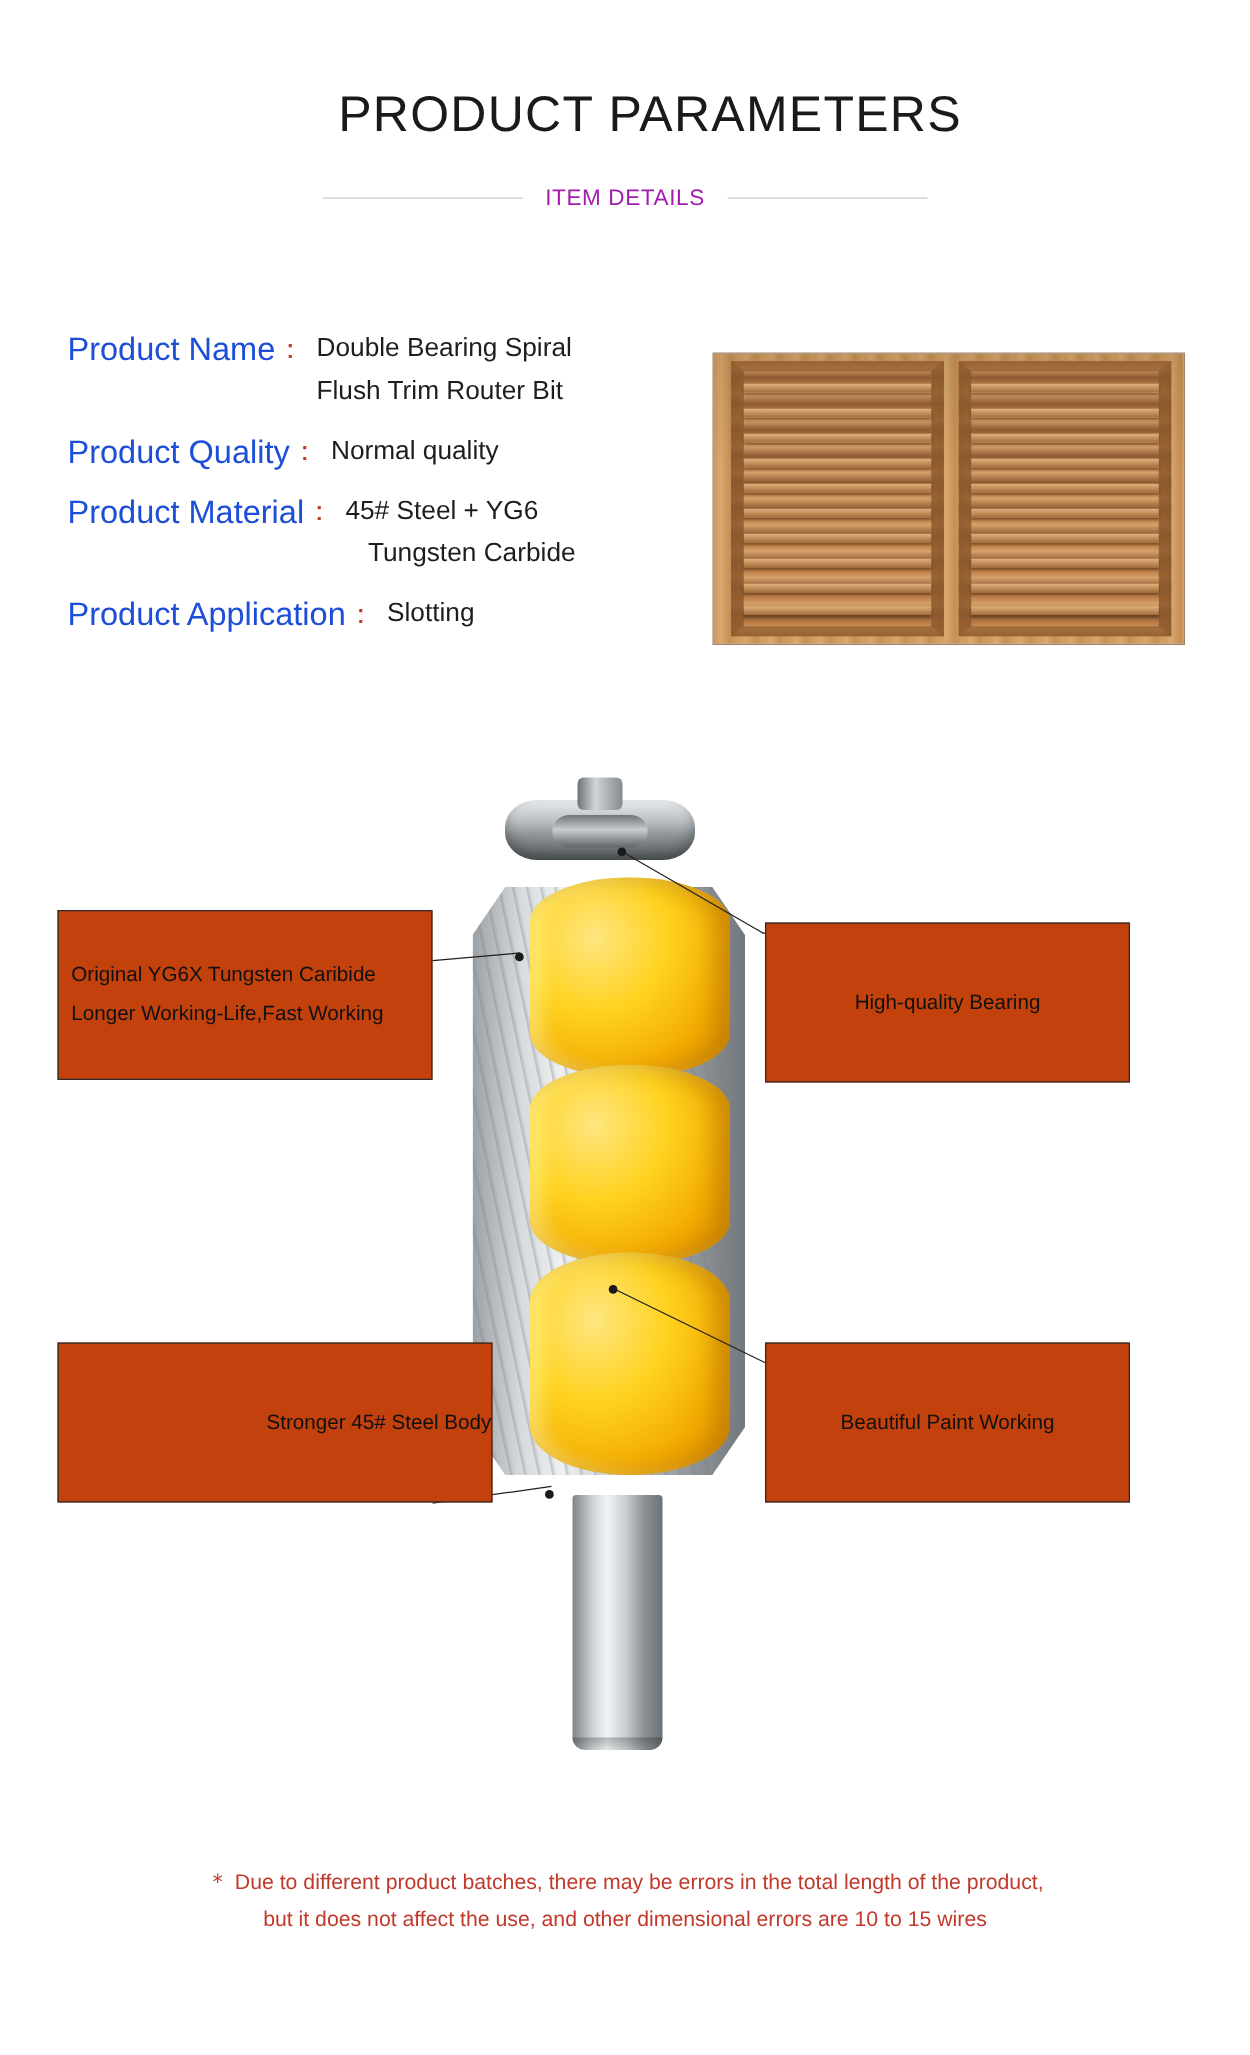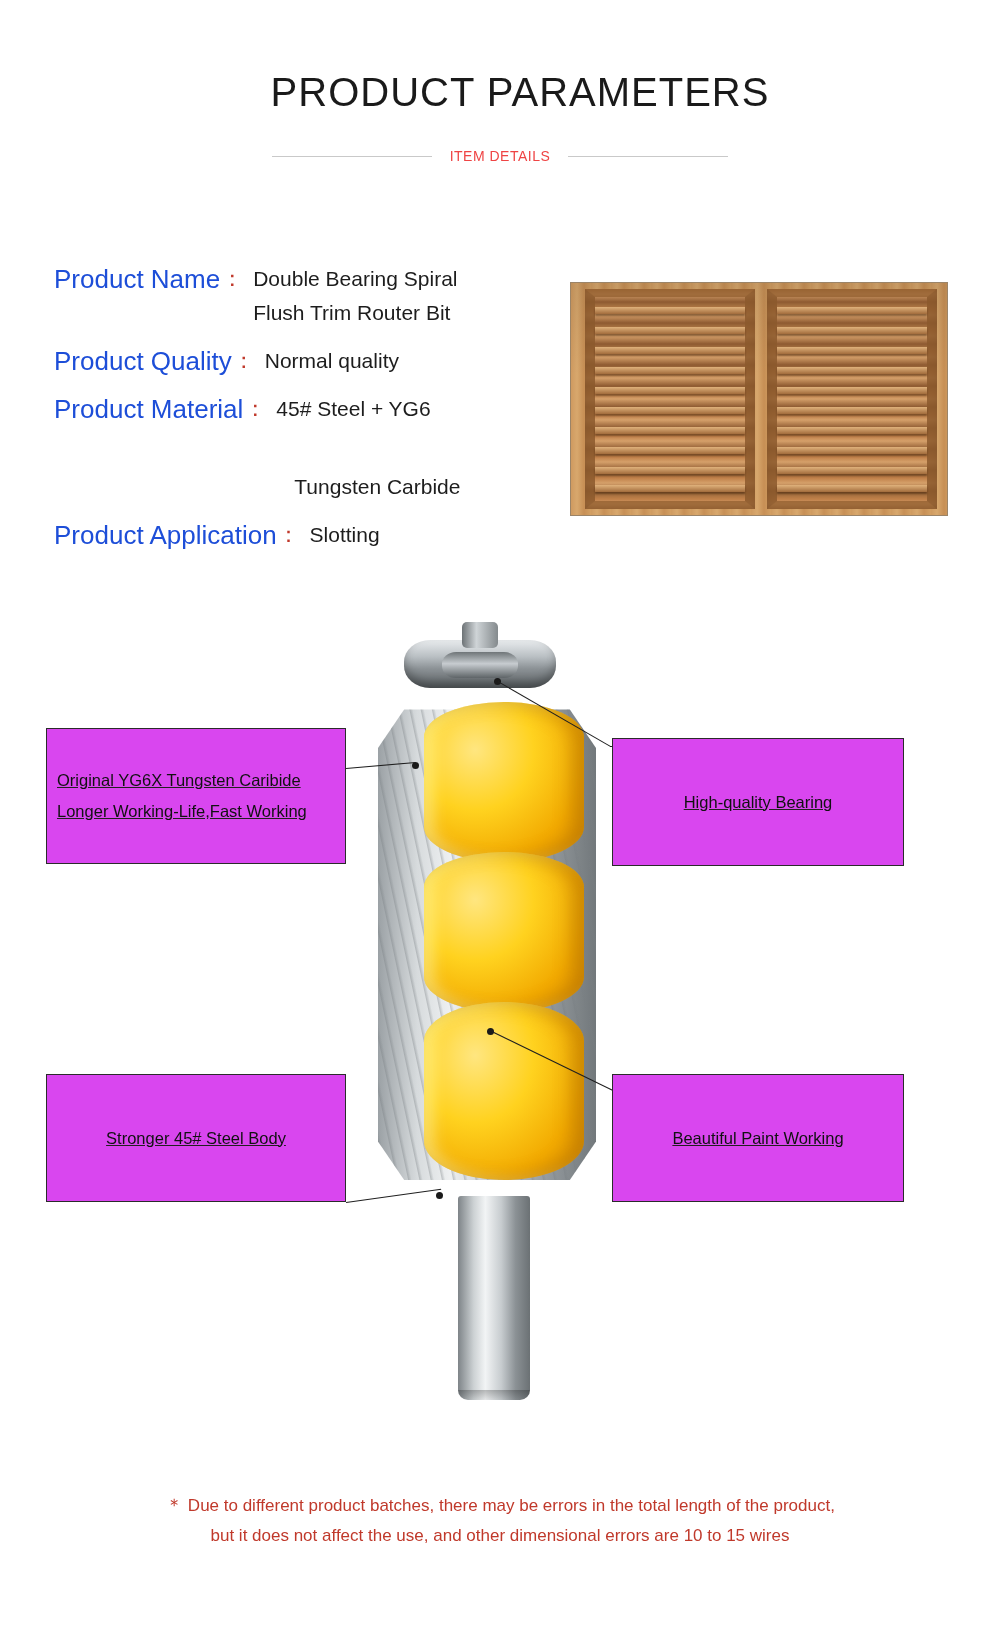--- a/index.html
+++ b/index.html
@@ -20,36 +20,36 @@
     font-size:40px;letter-spacing:1px;color:#1a1a1a;
     font-weight:400;
     margin-left:20px;
   }
   .subtitle-wrap{
     position:absolute;left:0;top:148px;width:1000px;
     display:flex;align-items:center;justify-content:center;
   }
   .sub-line{height:1px;background:#c9c9c9;width:160px;}
   .subtitle{
-    font-size:14px;color:#ef4444;letter-spacing:.5px;
+    font-size:18px;color:#a21caf;letter-spacing:.5px;
     padding:0 18px;white-space:nowrap;
   }
 
   
   .specs{position:absolute;left:54px;top:262px;width:520px;}
   .spec-row{display:flex;align-items:flex-start;margin-bottom:14px;}
   .spec-label{
     color:#1d4ed8;font-size:26px;line-height:34px;white-space:nowrap;
   }
   .spec-colon{color:#c0392b;font-size:22px;line-height:34px;padding:0 2px 0 1px;}
   .spec-value{
     color:#1d1d1d;font-size:21px;line-height:34px;padding-left:8px;
   }
   .spec-value span{display:block;}
-  .indent-1{padding-left:18px;margin-top:44px;}
+  .indent-1{padding-left:18px;}
 
   
   .photo{
     position:absolute;left:570px;top:282px;width:376px;height:232px;
     border:1px solid #9b8468;
     background:linear-gradient(90deg,#c68b52 0%,#d9a469 8%,#c98f55 16%,#b8enum 16%);
     background:
       linear-gradient(180deg, rgba(0,0,0,.08), rgba(0,0,0,0) 40%),
       repeating-linear-gradient(90deg,#cf9a60 0px,#d8a86d 6px,#c78f55 13px,#d3a063 20px);
     overflow:hidden;
@@ -119,30 +119,30 @@
     border-radius:14px/12px;
   }
   .screw{
     position:absolute;left:462px;top:622px;width:36px;height:26px;
     background:linear-gradient(90deg,#6d7376,#cfd4d7 40%,#848a8d);
     border-radius:5px;
   }
 
   
   .callout{
-    position:absolute;border:1px solid #2b2b2b;background:#d946ef;
+    position:absolute;border:1px solid #2b2b2b;background:#c2410c;
     box-sizing:border-box;
-    display:flex;flex-direction:column;justify-content:center;text-decoration:underline;
+    display:flex;flex-direction:column;justify-content:center;
   }
   .callout .line{
     font-size:16.5px;color:#111;line-height:31px;
   }
   .co1{left:46px;top:728px;width:300px;height:136px;padding:0 0 0 10px;}
   .co2{left:612px;top:738px;width:292px;height:128px;align-items:center;}
-  .co3{left:46px;top:1074px;width:300px;height:128px;align-items:center;}
+  .co3{left:46px;top:1074px;width:348px;height:128px;align-items:flex-end;}
   .co4{left:612px;top:1074px;width:292px;height:128px;align-items:center;}
 
   .leader{position:absolute;background:#1f1f1f;height:1px;transform-origin:0 0;}
   .dot{position:absolute;width:7px;height:7px;border-radius:50%;background:#1a1a1a;}
 
   
   .note{
     position:absolute;left:0;top:1490px;width:1000px;text-align:center;
     color:#c0392b;font-size:17px;line-height:30px;
   }

